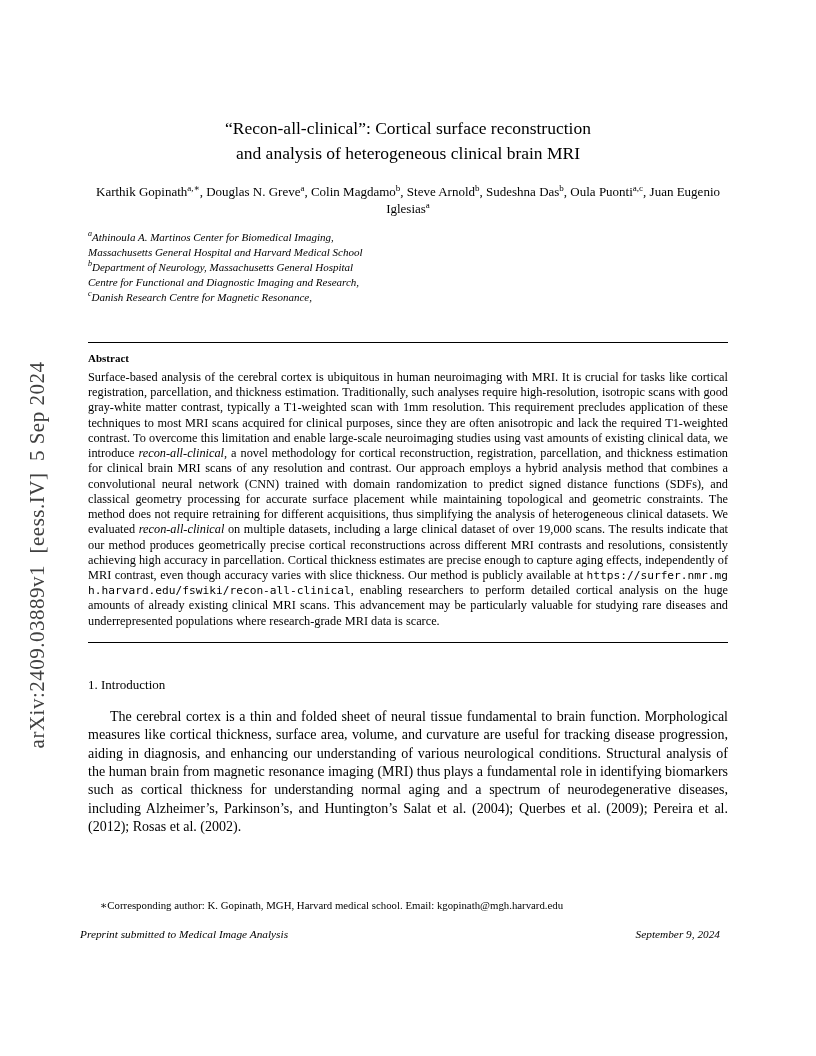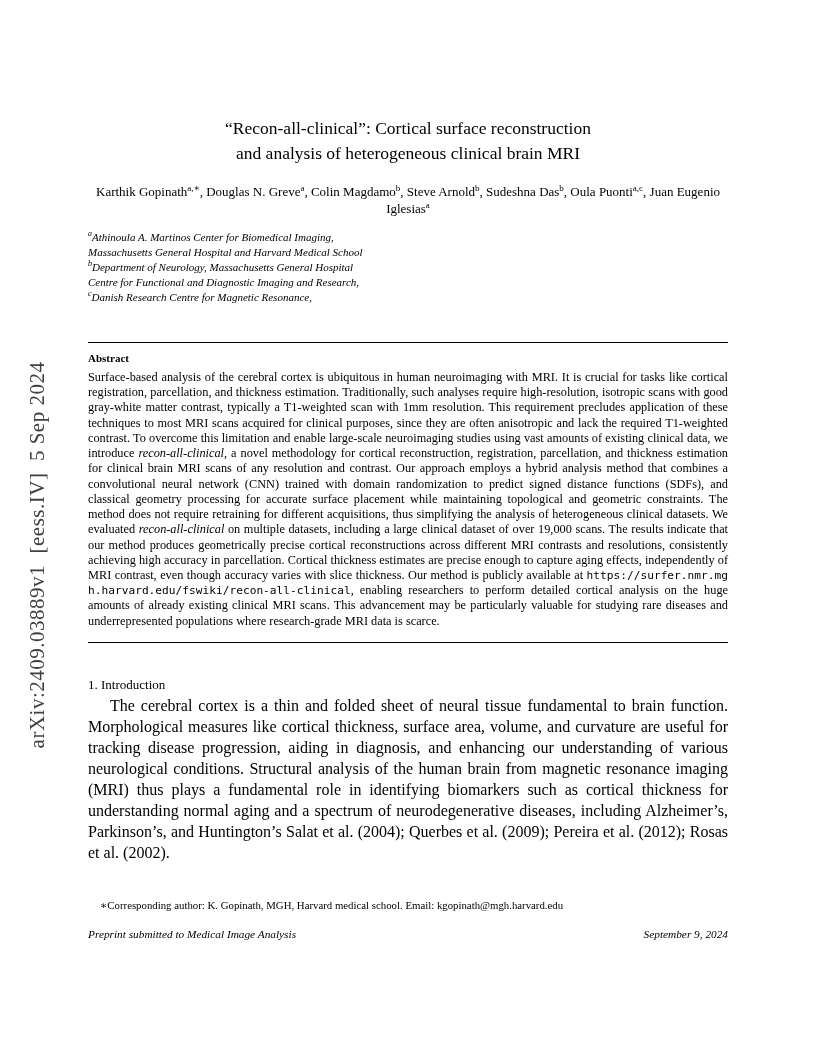--- a/index.html
+++ b/index.html
@@ -67,36 +67,36 @@
     color: #000;
     text-decoration: none;
     word-break: break-all;
   }
   .section-heading {
     margin-top: 34px;
     font-weight: normal;
     font-size: 13px;
   }
   .intro-paragraph {
-    margin-top: 3px;
-    font-size: 16px;
+    margin-top: 15px;
+    font-size: 14px;
     line-height: 1.31;
     text-align: justify;
     text-indent: 22px;
   }
   .footnote {
     position: absolute;
     left: 100px;
     top: 899px;
     width: 640px;
     font-size: 10.8px;
   }
   .footer {
     position: absolute;
-    left: 88px;
+    left: 80px;
     top: 928px;
     width: 640px;
     display: flex;
     justify-content: space-between;
     font-style: italic;
     font-size: 11.3px;
   }
   .arxiv-stamp {
     position: absolute;
     left: 37px;

